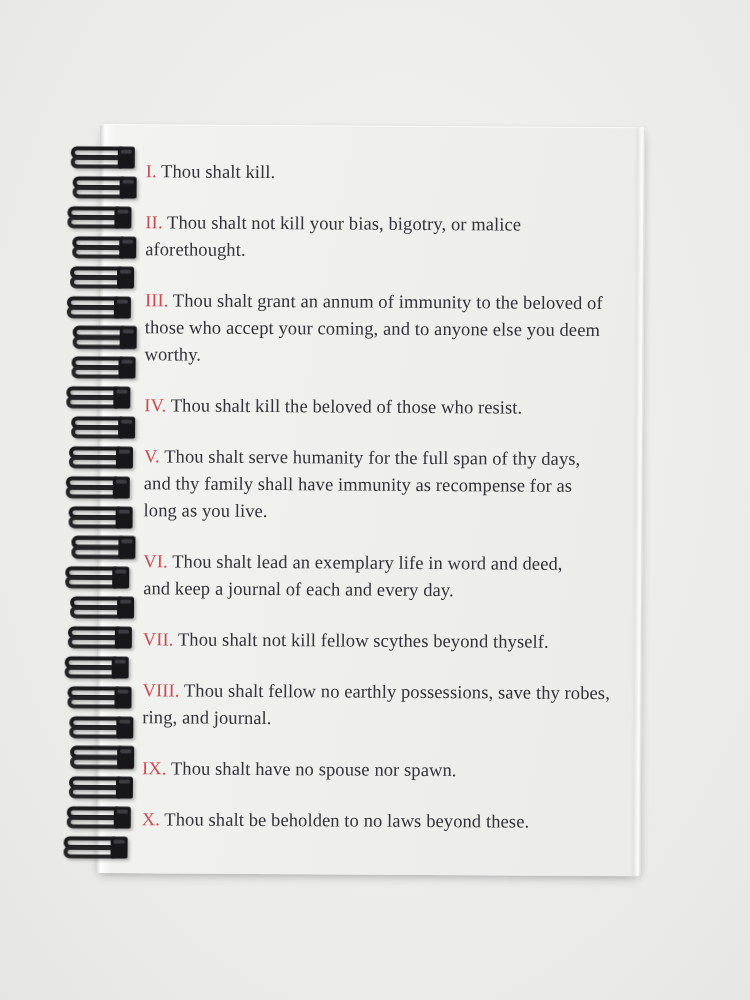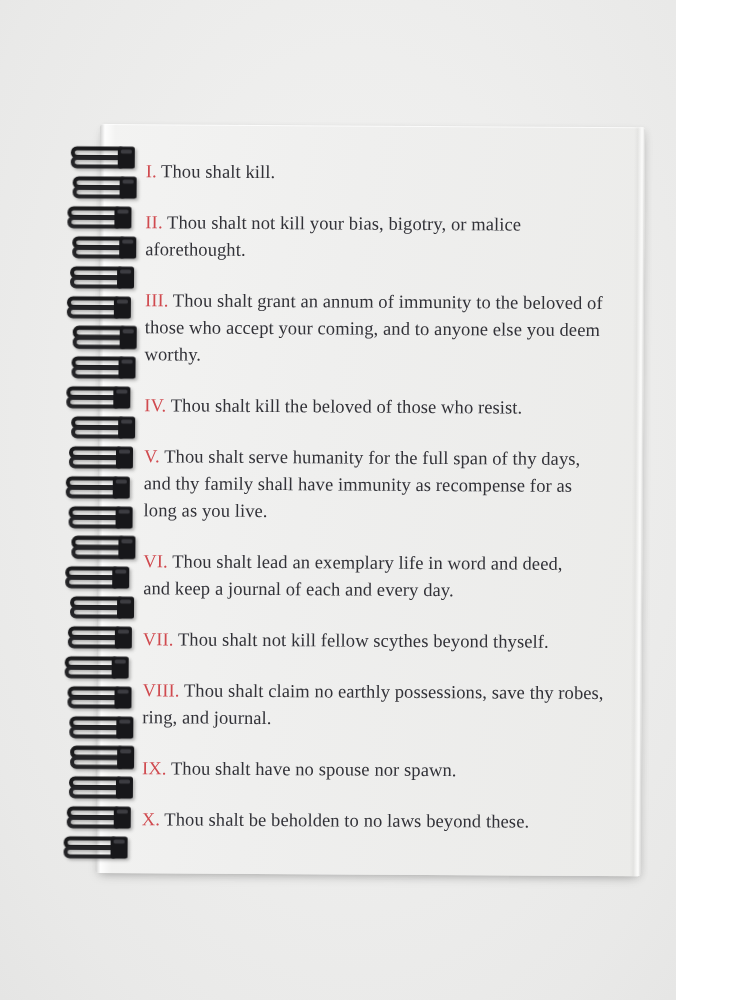--- a/index.html
+++ b/index.html
@@ -1,17 +1,17 @@
 <!DOCTYPE html>
 <html style="--accent: #d04a4f; --ink: #323238;"><head>
 <meta charset="utf-8">
 <style>
   html,body{margin:0;padding:0;width:750px;height:1000px;overflow:hidden;
     font-family:"Liberation Serif","DejaVu Serif",serif;}
-  .stage{position:relative;width:676px;height:1000px;
+  .stage{position:relative;width:750px;height:1000px;
     background:radial-gradient(ellipse at 52% 42%, #f2f2f1 0%, #eeeeed 45%, #e9e9e8 82%, #e5e5e4 100%);}
   .notebook{position:absolute;left:100px;top:124px;width:545px;height:749px;
     transform:rotate(0.35deg);transform-origin:0 0;}
   .page{position:absolute;inset:0;border-radius:3px;
     background:linear-gradient(100deg,#f3f3f2 0%,#efefee 40%,#ebebe9 100%);
     box-shadow:
       inset 0 1px 0 rgba(255,255,255,.75),
       inset -1px 0 0 rgba(255,255,255,.5),
       0 5px 12px -5px rgba(60,60,60,.40),
       2px 2px 7px rgba(0,0,0,.07);}
@@ -59,21 +59,21 @@
           <p class="commandment"><span class="num">III.</span> <span class="txt">Thou shalt grant an annum of immunity to the beloved of
 those who accept your coming, and to anyone else you deem
 worthy.</span></p>
           <p class="commandment"><span class="num">IV.</span> <span class="txt">Thou shalt kill the beloved of those who resist.</span></p>
           <p class="commandment"><span class="num">V.</span> <span class="txt">Thou shalt serve humanity for the full span of thy days,
 and thy family shall have immunity as recompense for as
 long as you live.</span></p>
           <p class="commandment"><span class="num">VI.</span> <span class="txt">Thou shalt lead an exemplary life in word and deed,
 and keep a journal of each and every day.</span></p>
           <p class="commandment"><span class="num">VII.</span> <span class="txt">Thou shalt not kill fellow scythes beyond thyself.</span></p>
-          <p class="commandment"><span class="num">VIII.</span> <span class="txt">Thou shalt claim no earthly possessions, save thy robes,
+          <p class="commandment"><span class="num">VIII.</span> <span class="txt">Thou shalt fellow no earthly possessions, save thy robes,
 ring, and journal.</span></p>
           <p class="commandment"><span class="num">IX.</span> <span class="txt">Thou shalt have no spouse nor spawn.</span></p>
           <p class="commandment"><span class="num">X.</span> <span class="txt">Thou shalt be beholden to no laws beyond these.</span></p>
         </div>
     </div>
     <div class="spiral">
         <div class="coil">
           <svg viewBox="0 0 76 26">
             <use href="#coil-shape"></use>
           </svg>

